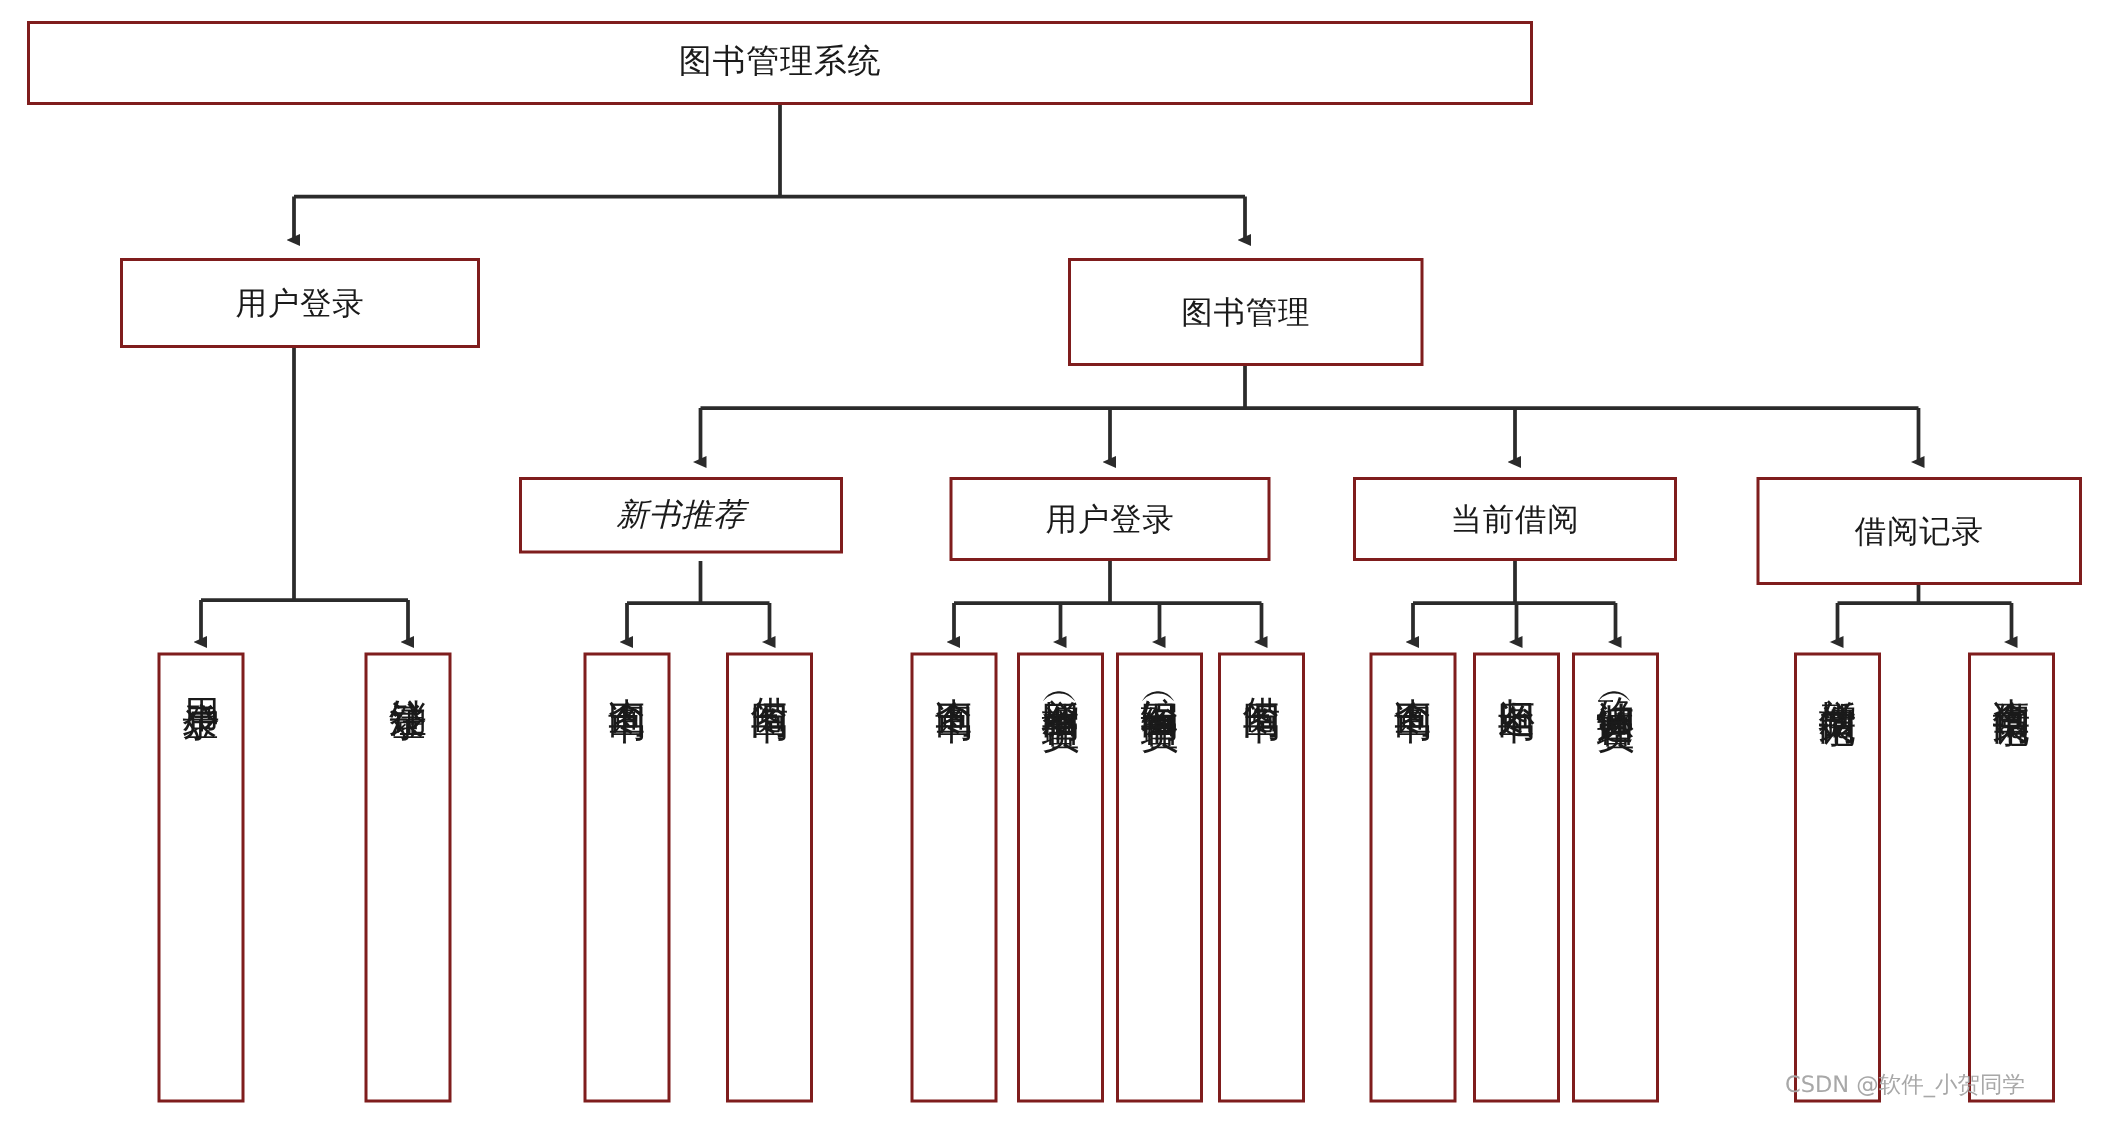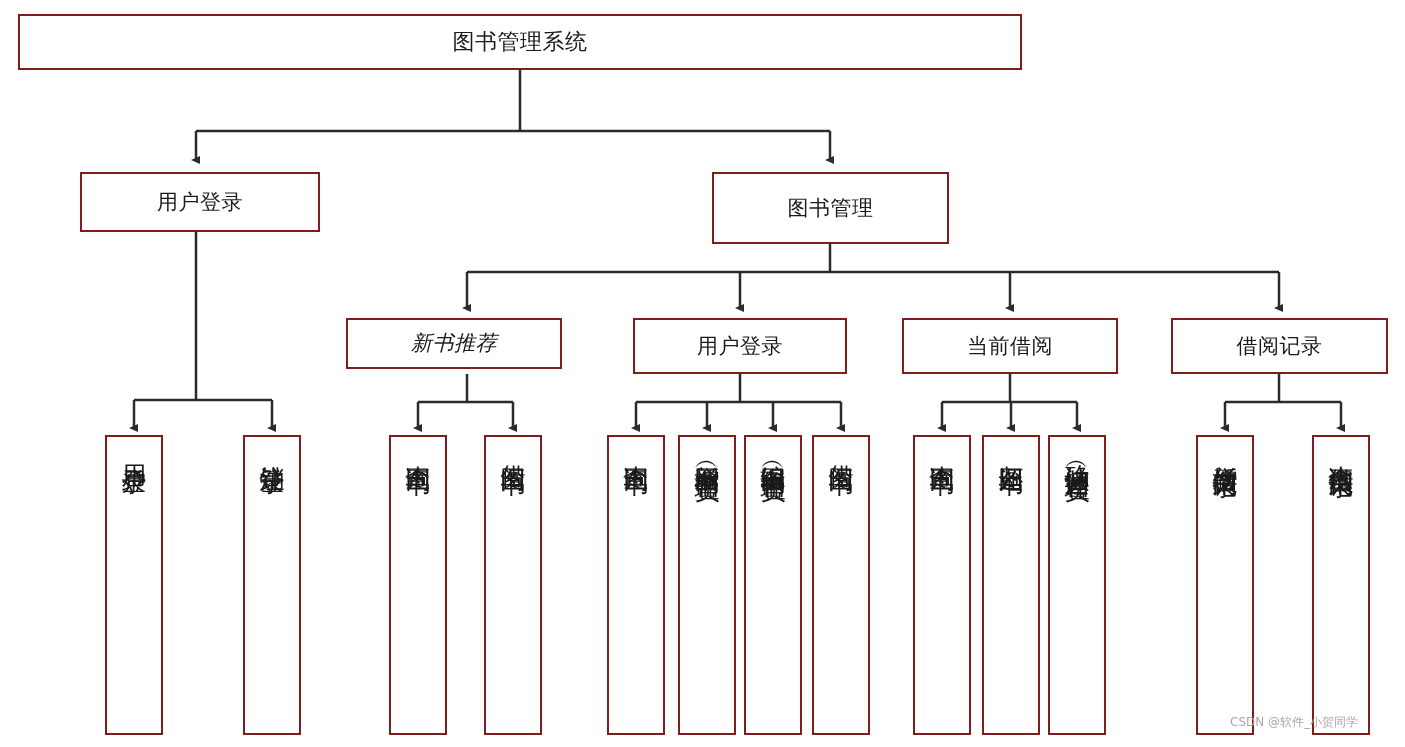--- a/index.html
+++ b/index.html
@@ -53,25 +53,24 @@
     font-size: 25px;
     line-height: 1.0;
     letter-spacing: 2px;
     white-space: normal;
   }
   .node.root .lbl { font-size: 22px; }
   #watermark {
     position: absolute;
     left: 1190px;
     top: 714px;
-    font-size: 12px;
+    font-size: 15px;
     color: #a8a8a8;
     white-space: nowrap;
     font-family: "DejaVu Sans", "Liberation Sans", sans-serif;
-    margin-left: 40px;
   }
 </style>
 </head>
 <body>
 
 <div id="canvas">
 
   <svg class="edges" viewBox="0 0 1405 747">
     <defs>
       <marker id="arrow" markerWidth="10" markerHeight="10" refX="5" refY="5" orient="auto" markerUnits="userSpaceOnUse">
@@ -135,21 +134,21 @@
 
   <div class="node horiz" style="left:346px; top:318px; width:216px; height:51px;font-style:italic;">
     <span class="lbl">新书推荐</span>
   </div>
   <div class="node horiz" style="left:633px; top:318px; width:214px; height:56px;">
     <span class="lbl">用户登录</span>
   </div>
   <div class="node horiz" style="left:902px; top:318px; width:216px; height:56px;">
     <span class="lbl">当前借阅</span>
   </div>
-  <div class="node horiz" style="left:1171px; top:318px; width:217px; height:56px;">
+  <div class="node horiz" style="left:1171px; top:318px; width:217px; height:72px;">
     <span class="lbl">借阅记录</span>
   </div>
 
   <div class="node vert" style="left:105px; top:435px; width:58px; height:300px;">
     <span class="lbl">用户登录</span>
   </div>
   <div class="node vert" style="left:243px; top:435px; width:58px; height:300px;">
     <span class="lbl">注销登录</span>
   </div>
 

